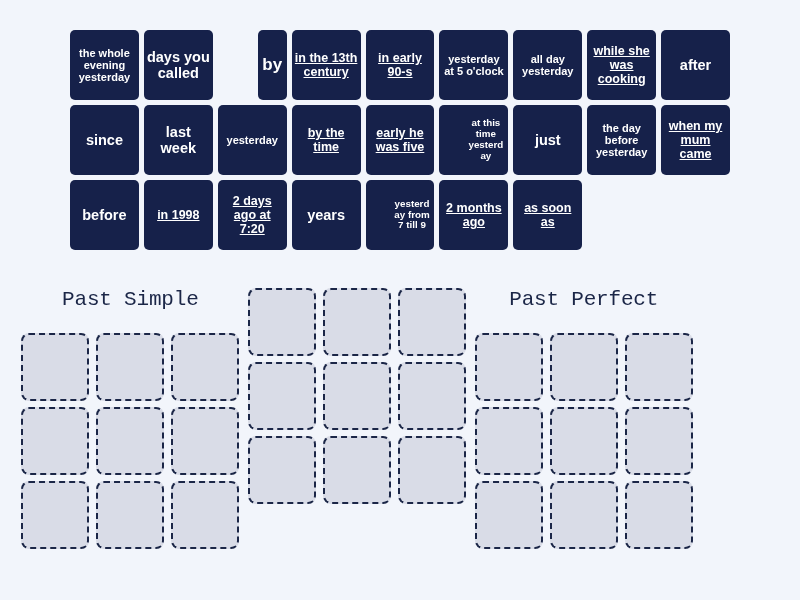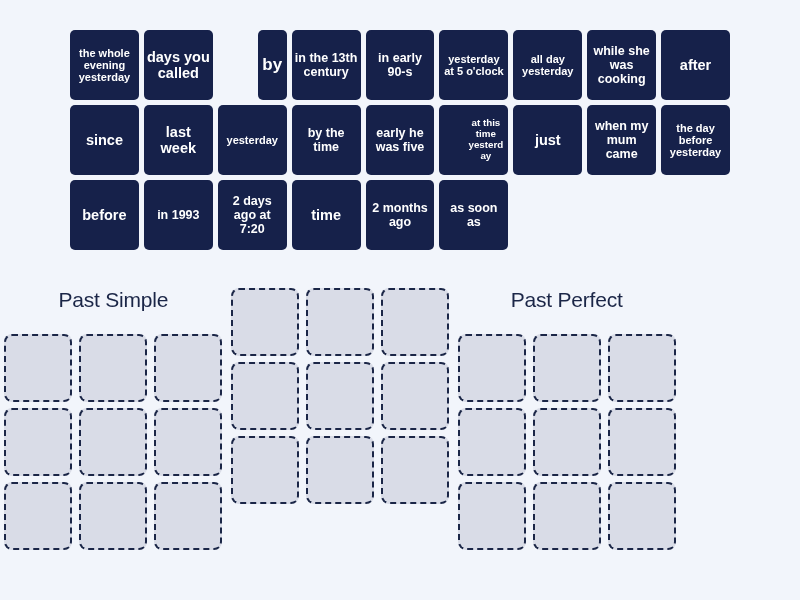--- a/index.html
+++ b/index.html
@@ -40,31 +40,32 @@
     line-height: 1.12;
     padding: 2px 3px;
     box-sizing: border-box;
     cursor: grab;
     user-select: none;
     overflow: hidden;
     word-break: break-word;
   }
   .fs-18 { font-size: 17px; margin-left: 40px; }
   .fs-15 { font-size: 14.5px; }
-  .fs-13 { font-size: 12.5px; }
+  .fs-13 { font-size: 12.5px; text-decoration: underline; }
   .fs-11 { font-size: 11px; }
   .fs-10 { font-size: 9.8px; padding-left: 27px; }
 
   
   #categories {
     position: absolute;
-    left: 0;
+    left: 17px;
     top: 288px;
     width: 680px;
     display: flex;
+    font-family: Liberation Mono, monospace;
   }
   .category {
     width: 266.6px;
     display: flex;
     flex-direction: column;
     align-items: center;
   }
   .category-title {
     font-size: 21px;
     color: #1b2647;
@@ -100,26 +101,27 @@
     <div class="word-tile fs-11">all day yesterday</div>
     <div class="word-tile fs-13">while she was cooking</div>
     <div class="word-tile fs-15">after</div>
     <div class="word-tile fs-15">since</div>
     <div class="word-tile fs-15">last week</div>
     <div class="word-tile fs-11">yesterday</div>
     <div class="word-tile fs-13">by the time</div>
     <div class="word-tile fs-13">early he was five</div>
     <div class="word-tile fs-10">at this time yesterday</div>
     <div class="word-tile fs-15">just</div>
+    <div class="word-tile fs-11">the day before yesterday</div>
     <div class="word-tile fs-13">when my mum came</div>
-    <div class="word-tile fs-11">the day before yesterday</div>
     <div class="word-tile fs-15">before</div>
-    <div class="word-tile fs-13">in 1993</div>
+    <div class="word-tile fs-13">in 1998</div>
     <div class="word-tile fs-13">2 days ago at 7:20</div>
-    <div class="word-tile fs-15">time</div>
+    <div class="word-tile fs-15">years</div>
+    <div class="word-tile fs-10">yesterday from 7 till 9</div>
     <div class="word-tile fs-13">2 months ago</div>
     <div class="word-tile fs-13">as soon as</div>
   </div>
 
 <div id="categories">
     <div class="category">
       <div class="category-title">Past Simple</div>
       <div class="dropgrid">
         <div class="dropslot"></div>
         <div class="dropslot"></div>

